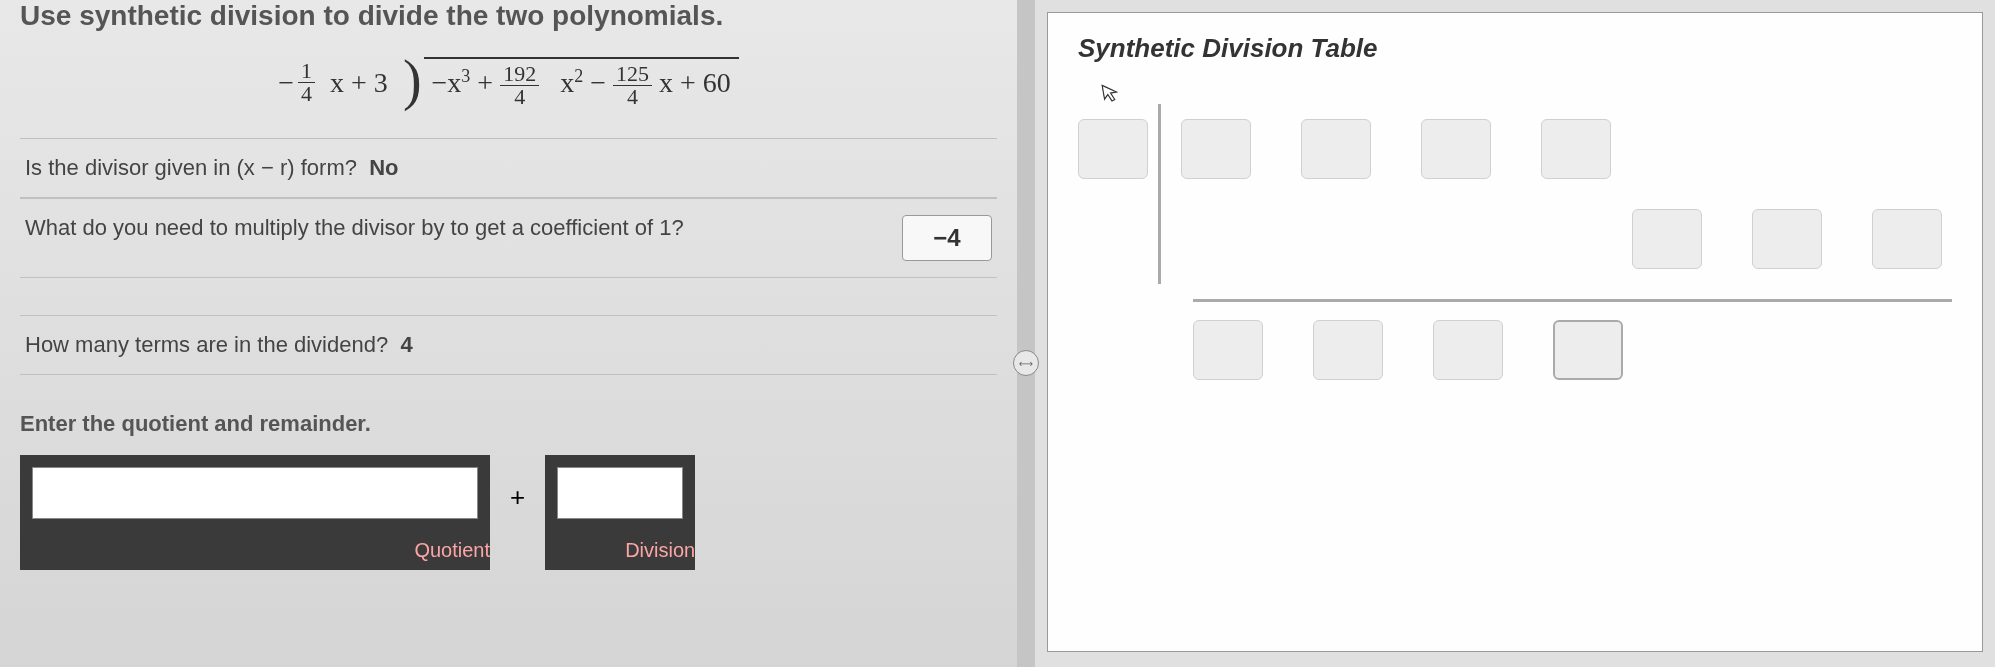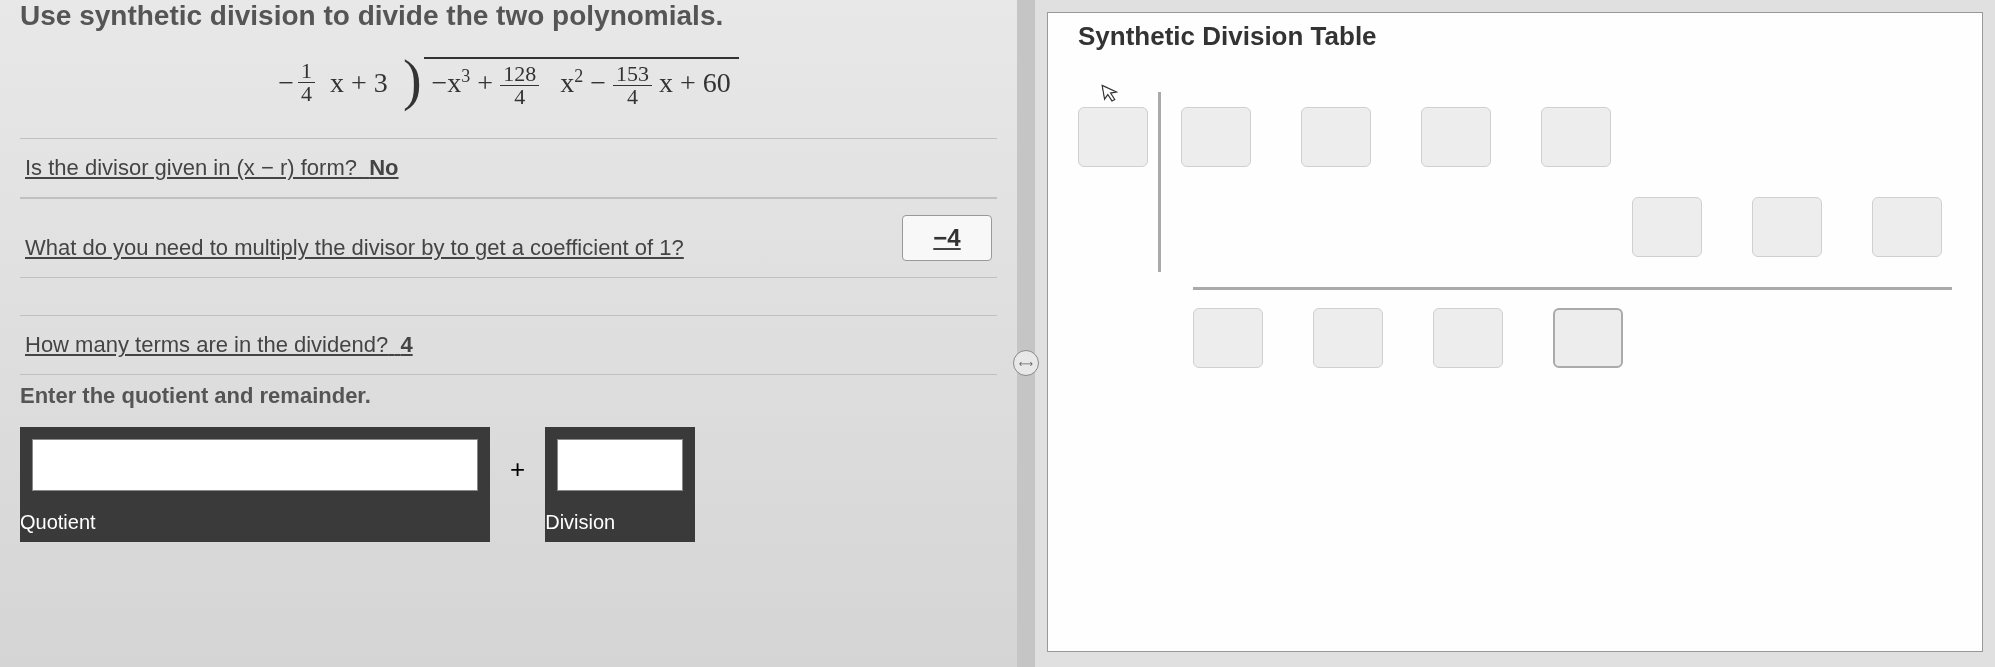--- a/index.html
+++ b/index.html
@@ -39,22 +39,23 @@
     }
     .right-panel {
       width: 960px;
       background: #e0e0e0;
       padding: 12px;
     }
     .syn-table-box {
       background: #fefefe;
       border: 1px solid #999;
       height: 640px;
-      padding: 8px 30px;
-      position: relative;
+      padding: 20px 30px;
+      position: relative;
+      font-style: italic;
     }
     .syn-title {
       font-size: 26px;
       font-weight: 600;
       color: #333;
       margin-bottom: 20px;
     }
     .cursor-icon {
       position: absolute;
       top: 70px;
@@ -116,61 +117,60 @@
     .sup { font-size: 18px; vertical-align: super; }
     .big-paren { font-size: 56px; font-weight: 300; line-height:0; position:relative; top:-3px;}
     .overline { display:inline-block; border-top: 2px solid #333; padding: 4px 8px 0 8px; margin-left:-2px;font-family:Liberation Serif, serif;}
     .qline {
       border-top: 1px solid #c0c0c0;
       border-bottom: 1px solid #c0c0c0;
       padding: 16px 5px;
       font-size: 22px;
       color: #444;
       display:flex;
-      align-items:flex-end;
+      align-items:flex-start;
       justify-content:space-between;
-      text-decoration:underline;
     }
     .qline.single { border-bottom: none;}
     .qline .answer-inline { font-weight:600;}
     .answer-chip {
       width: 90px;
       height: 46px;
       border: 1px solid #999;
       background: #f8f8f8;
       border-radius: 4px;
       text-align: center;
       line-height: 44px;
       font-size: 24px;
       font-weight: 600;
       color: #333;
     }
     .section-title {
       font-size: 22px;
       font-weight: 600;
       color: #555;
-      margin-top: 8px;
+      margin-top: 36px;
     }
     .qr-row { display:flex; gap: 20px; align-items: flex-start; margin-top: 18px;}
     .qr-box { display:flex; flex-direction: column; align-items:center;}
     .quotient-frame { background: #3a3a3a; padding: 12px; width: 470px;}
     .remainder-frame { background: #3a3a3a; padding: 12px; width: 150px;}
     .qr-input {
       background: #fff;
       height: 52px;
       width: 100%;
       border: 1px solid #888;
     }
     .qr-label {
       background: #3a3a3a;
-      color: #ffffff;
+      color: #fca5a5;
       font-size: 20px;
       padding: 8px 0;
       width:100%;
-      text-align:left;
+      text-align:right;
     }
     .plus { font-size: 26px; align-self:center; margin-top: -30px;}
     .col-left-box { margin-top: 15px;}
     .row3-extra { width:70px; height:60px; border:2px solid #aaa; border-radius:6px; background:#ededed;}
     .grid-bottom-wrap{ display:flex; gap:30px; align-items:center; margin-top:15px; margin-left:-95px;}
   </style>
 </head>
 <body>
 
 <div class="left-panel">
@@ -183,28 +183,28 @@
       <span class="den">4</span>
     </span>
     <span>&nbsp;</span>
     <span>x + 3</span>
     <span>&nbsp;</span>
     <span class="big-paren">)</span>
     <span class="overline">
       <span>−x</span><span class="sup">3</span>
       <span> + </span>
       <span class="frac">
-        <span class="num">128</span>
+        <span class="num">192</span>
         <span class="den">4</span>
       </span>
       <span>&nbsp;</span>
       <span>x</span><span class="sup">2</span>
       <span> − </span>
       <span class="frac">
-        <span class="num">153</span>
+        <span class="num">125</span>
         <span class="den">4</span>
       </span>
       <span> x + 60</span>
     </span>
   </div>
 
   <div class="qline">
     <div>
       <span>Is the divisor given in (x − r) form?</span>
       <span class="answer-inline">&nbsp;<span>No</span></span>

